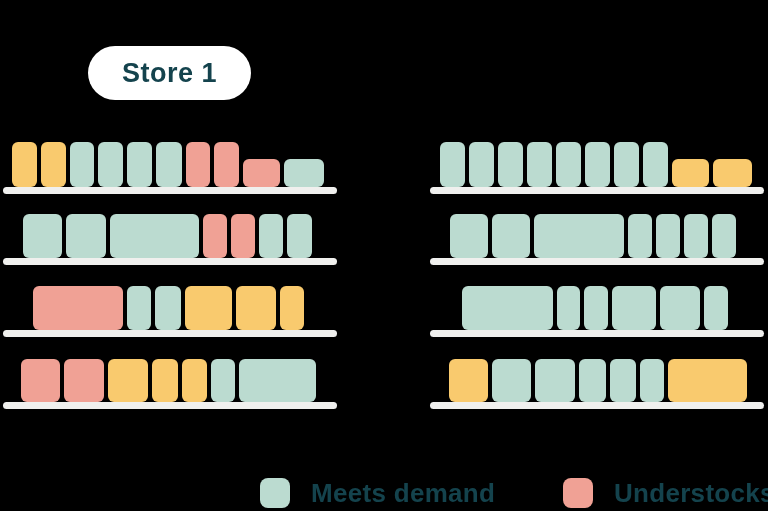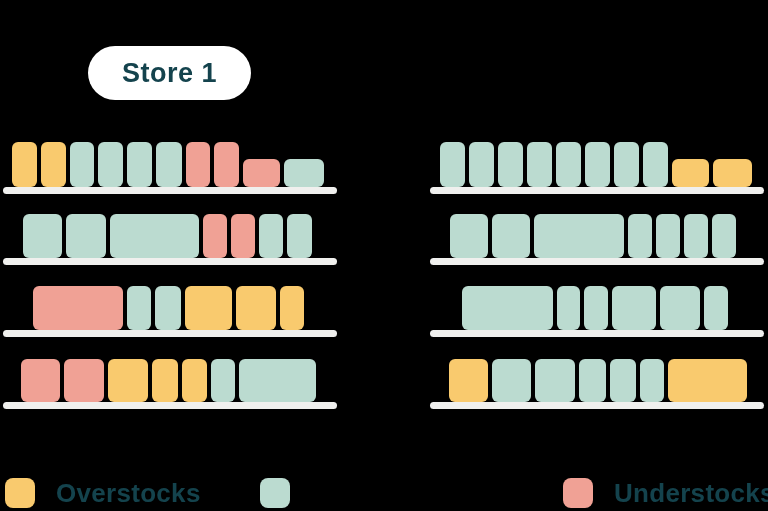--- a/index.html
+++ b/index.html
@@ -41,26 +41,23 @@
 </style>
 </head>
 <body>
 
 <div class="stage" style="background: rgb(0, 0, 0); --ink: #14434D;">
   <div class="pill s1" style="background: rgb(255, 255, 255);">Store 1</div>
 
   <div></div>
   <div></div>
 
-  <div class="legend-item" style="left: 5px;">
-    <span class="swatch" style="background: rgb(249, 202, 110);"></span>
-    <span class="legend-label">Overstocks</span>
-  </div>
   <div class="legend-item" style="left: 260px;">
     <span class="swatch" style="background: rgb(187, 219, 208);"></span>
+    <span class="legend-label">Meets demand</span>
   </div>
   <div class="legend-item" style="left: 563px;">
     <span class="swatch" style="background: rgb(240, 161, 149);"></span>
     <span class="legend-label">Understocks</span>
   </div>
 <div class="shelf" style="left: 3px; top: 141px;">
       <div class="row" style="left: 9px;">
         <div class="block" style="width: 25px; height: 45px; background: rgb(249, 202, 110);"></div>
         <div class="block" style="width: 25px; height: 45px; background: rgb(249, 202, 110);"></div>
         <div class="block" style="width: 24px; height: 45px; background: rgb(187, 219, 208);"></div>

